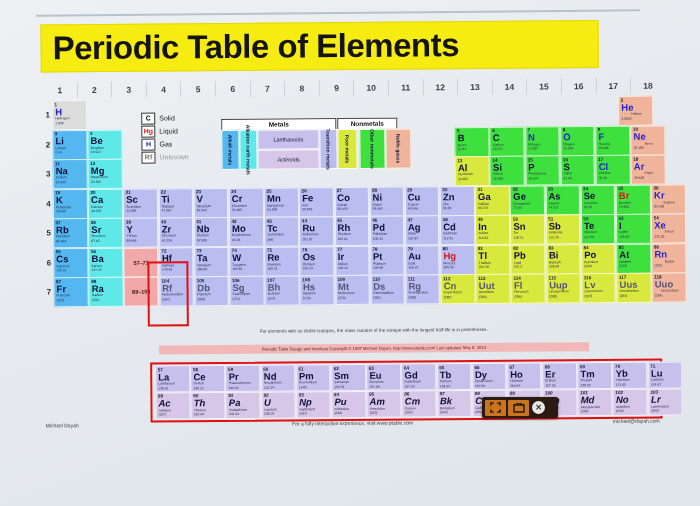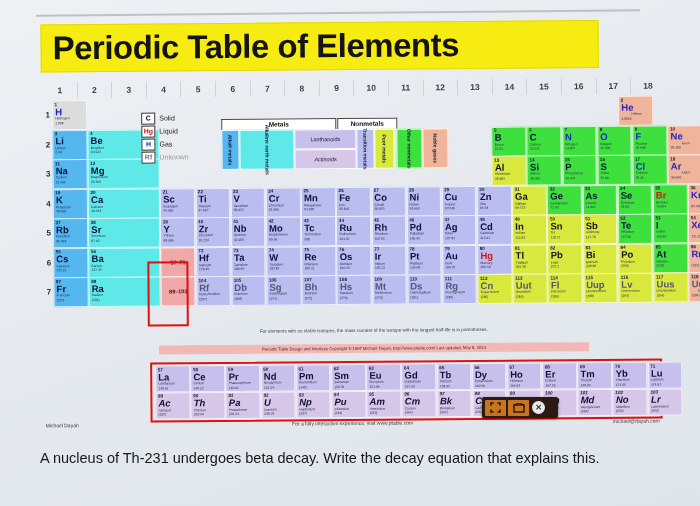--- a/index.html
+++ b/index.html
@@ -54,21 +54,21 @@
   .cell .z{position:absolute;left:1.5px;top:.5px;font-size:4.6px;color:#1c1c30;font-weight:bold;}
   .cell .sym{position:absolute;left:2px;top:5.5px;font-size:9.5px;font-weight:bold;color:#10103a;line-height:10px;}
   .cell .nm{position:absolute;left:2px;top:16px;font-size:3.3px;color:#2b2b4a;line-height:3.6px;width:30px;}
   .cell .ms{position:absolute;left:2px;top:20.5px;font-size:3.3px;color:#2b2b4a;line-height:3.6px;}
   .cell.liq .sym{color:#d41616;}
   .cell.gas .sym{color:#2424c8;}
   .cell.unk .sym{color:#555577;}
   .spacer{flex:0 0 32.6px;height:28px;margin-right:.6px;}
   
   .c-alkali{background:#55b7f0;}
-  .c-alkaline{background:#5fe8e8;padding-left:37px;}
+  .c-alkaline{background:#5fe8e8;}
   .c-trans{background:#b9bdf0;}
   .c-poor{background:#d9e83c;}
   .c-nonmetal{background:#3ee03e;}
   .c-noble{background:#f0b49a;text-align:center;}
   .c-lanth{background:#c8c0ec;}
   .c-actin{background:#d6c6e8;font-style:italic;}
   .c-other{background:#dcdcdc;}
   
   #keycell{
     position:absolute;left:47px;top:90px;width:54px;height:28px;
@@ -1062,15 +1062,14 @@
     </div>
     <div class="ob">
       <svg width="12" height="10" viewBox="0 0 12 10">
         <rect x="1" y="2" width="10" height="7" fill="none" stroke="#2a1a12" stroke-width="1.5"></rect>
         <path d="M1 2 L6 0 L11 2" fill="none" stroke="#2a1a12" stroke-width="1.3"></path>
       </svg>
     </div>
     <div class="oc">✕</div>
   </div>
 
-  <div id="question">A nucleus of Th-231 undergoes beta decay. Write the decay equation that explains this.</div>
 
 </div>
 
 </body></html>

